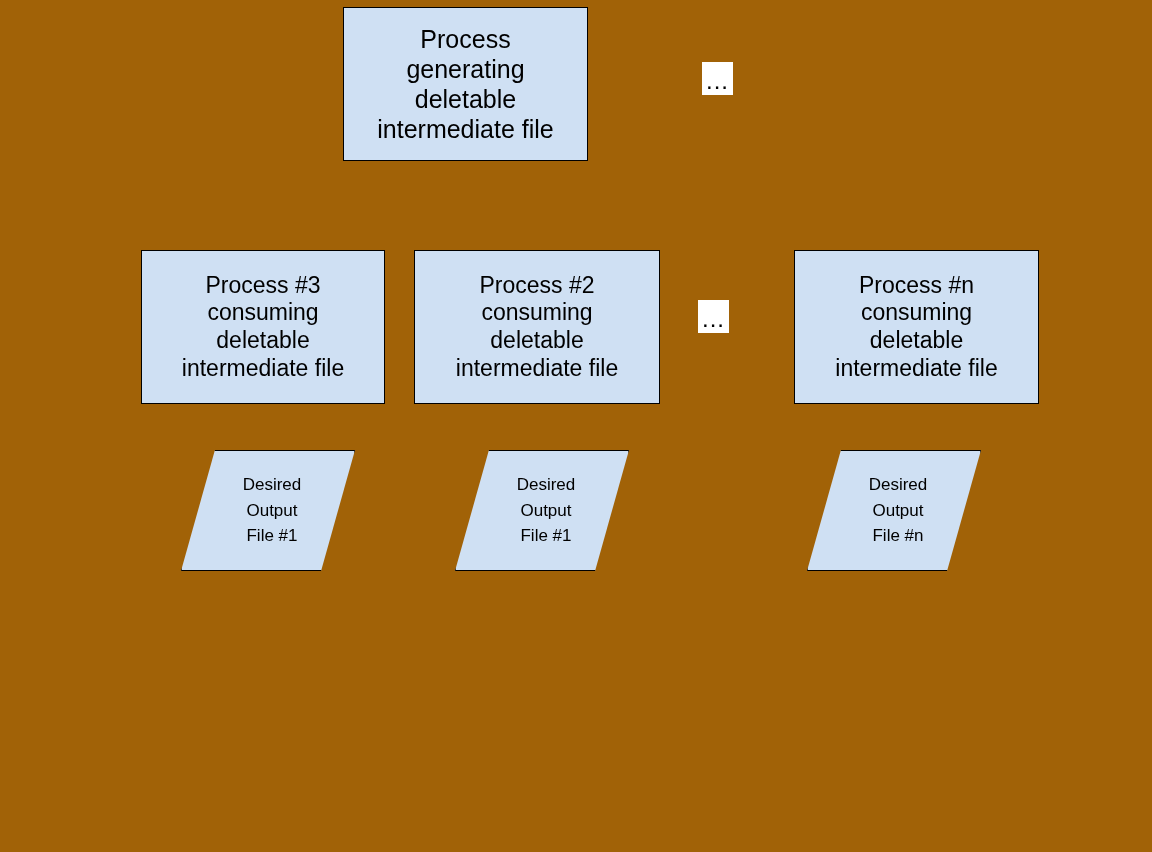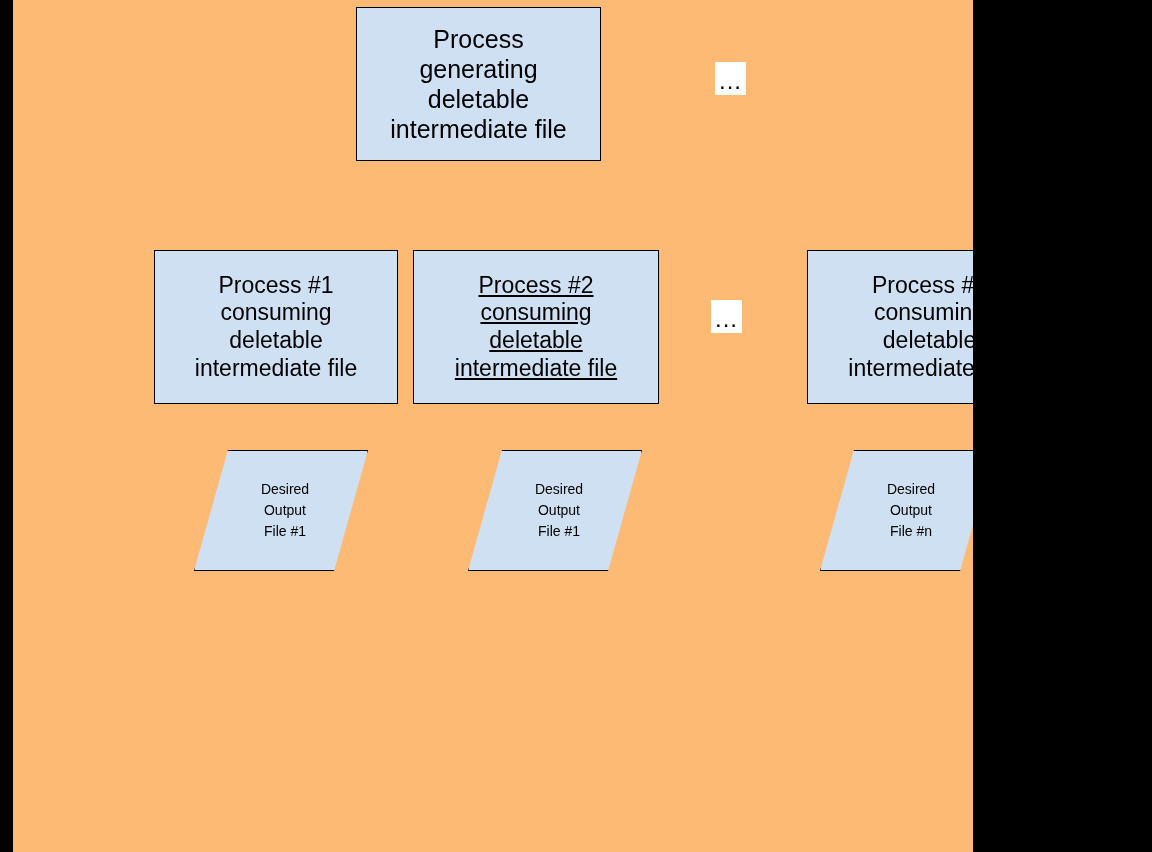--- a/index.html
+++ b/index.html
@@ -6,25 +6,24 @@
   html, body {
     margin: 0;
     padding: 0;
     background: #000000;
   }
   body {
     font-family: "Liberation Sans", sans-serif;
   }
   #canvas {
     position: relative;
-    width: 960px;
+    width: 1152px;
     height: 852px;
-    background: #fdba74;
+    background: #a16207;
     overflow: hidden;
-    margin-left: 13px;
   }
   .node {
     position: absolute;
     box-sizing: border-box;
     display: flex;
     align-items: center;
     justify-content: center;
     text-align: center;
     color: #000000;
     line-height: 1.2;
@@ -42,21 +41,21 @@
     width: 245px;
     height: 154px;
     font-size: 25px;
   }
   .proc-row {
     top: 250px;
     height: 154px;
     font-size: 23px;
   }
   .proc-1 { left: 141px; width: 244px; }
-  .proc-2 { left: 400px; width: 246px; text-decoration: underline; }
+  .proc-2 { left: 414px; width: 246px; }
   .proc-3 { left: 794px; width: 245px; }
 
   
   .ellipsis-box {
     background: #ffffff;
     color: #000000;
     font-size: 24px;
     letter-spacing: 1px;
     line-height: 1;
   }
@@ -92,21 +91,21 @@
     box-sizing: border-box;
     clip-path: polygon(19.5% 0%, 100% 0%, 80.5% 100%, 0% 100%);
   }
   .para-label {
     position: absolute;
     inset: 0;
     display: flex;
     align-items: center;
     justify-content: center;
     text-align: center;
-    font-size: 14px;
+    font-size: 17px;
     line-height: 1.5;
     color: #000000;
     white-space: pre-line;
     padding-left: 8px;
     box-sizing: border-box;
   }
   .para-1 { left: 181px; }
   .para-2 { left: 455px; }
   .para-3 { left: 807px; }
 </style>
@@ -115,21 +114,21 @@
 
 <div id="canvas">
 
   <div class="node proc-box proc-top">Process
 generating
 deletable
 intermediate file</div>
 
   <div class="node ellipsis-box ellipsis-top">...</div>
 
-  <div class="node proc-box proc-row proc-1">Process #1
+  <div class="node proc-box proc-row proc-1">Process #3
 consuming
 deletable
 intermediate file</div>
 
   <div class="node proc-box proc-row proc-2">Process #2
 consuming
 deletable
 intermediate file</div>
 
   <div class="node ellipsis-box ellipsis-row">...</div>

